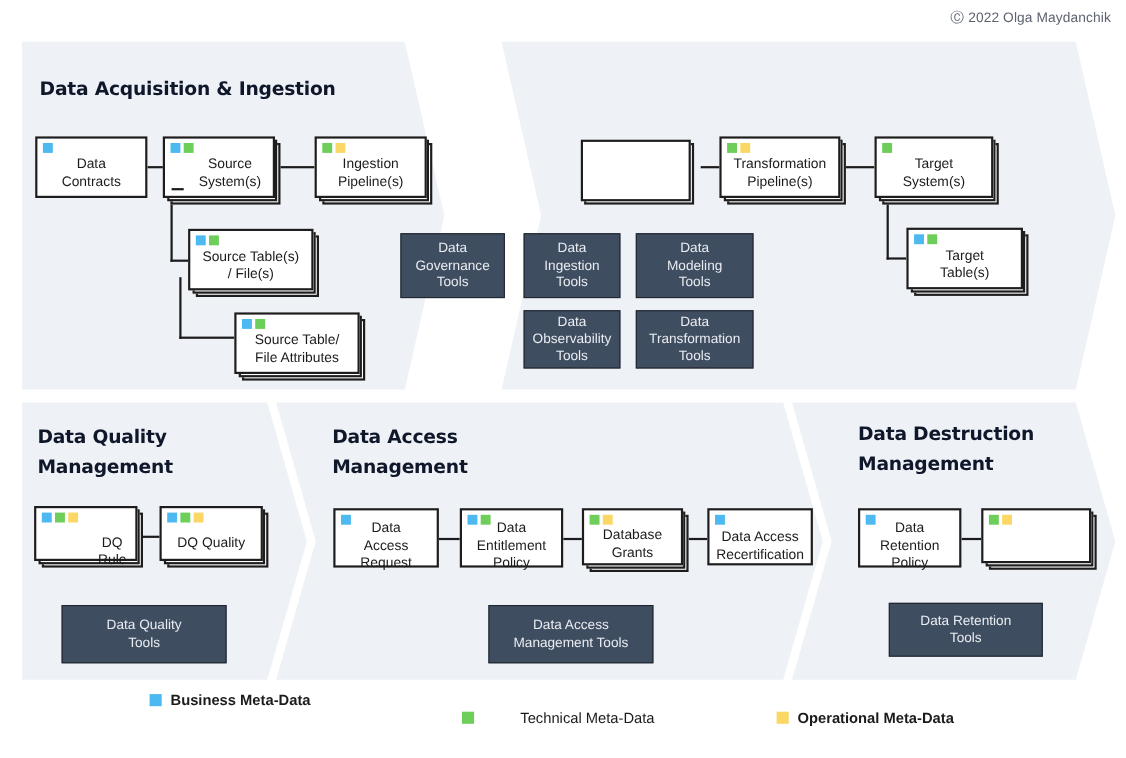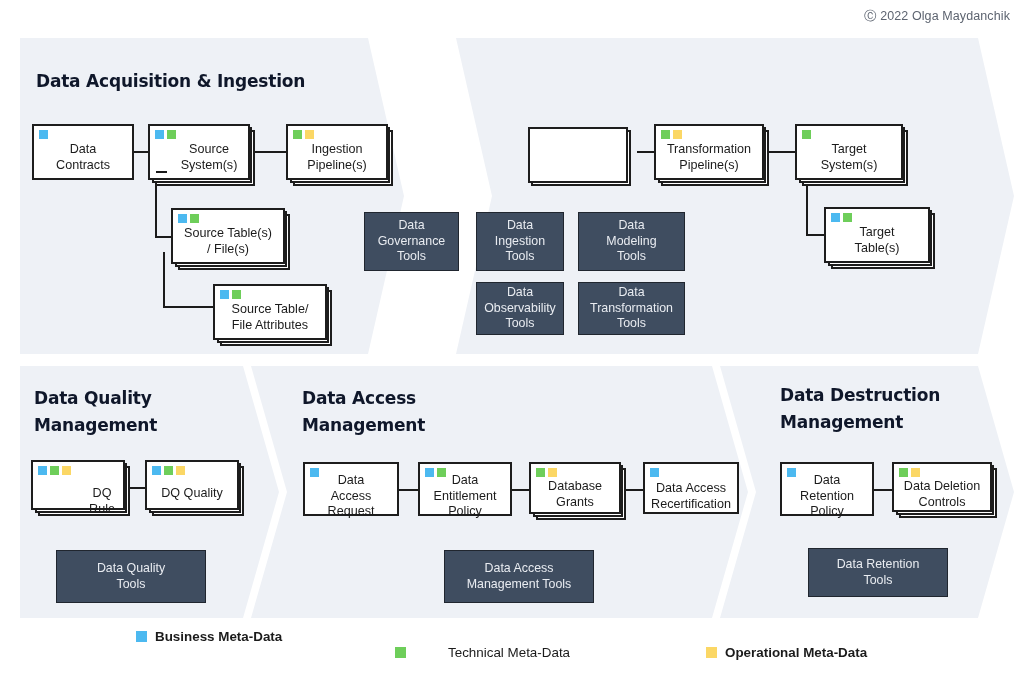--- a/index.html
+++ b/index.html
@@ -305,32 +305,30 @@
 Policy</span>
   </div>
 
   <div class="stack" style="left:899px;top:468px;width:98px;height:50px;"></div>
   <div class="stack" style="left:896px;top:465px;width:98px;height:50px;"></div>
   <div class="ent" style="left:892px;top:462px;width:100px;height:50px;">
     <span class="chips">
       <i class="chip" style="background:#6ece5a"></i>
       <i class="chip" style="background:#fbd765"></i>
     </span>
-    <span class="lbl" style="top:15px;">Data Deletion
-Controls</span>
   </div>
 
   <div class="tool" style="left:808px;top:548px;width:140px;height:49px;">Data Retention
 Tools</div>
 
   <div class="legend-item" style="left:136px;top:629px;font-weight:bold;">
     <i class="legend-sw" style="background:#4cb9f0"></i>
     <span class="legend-tx">Business Meta-Data</span>
   </div>
-  <div class="legend-item" style="left:395px;top:645px;gap:42px;">
+  <div class="legend-item" style="left:420px;top:645px;gap:42px;">
     <i class="legend-sw" style="background:#6ece5a"></i>
     <span class="legend-tx">Technical Meta-Data</span>
   </div>
   <div class="legend-item" style="left:706px;top:645px;font-weight:bold;">
     <i class="legend-sw" style="background:#fbd765"></i>
     <span class="legend-tx">Operational Meta-Data</span>
   </div>
 
 </div>
 

